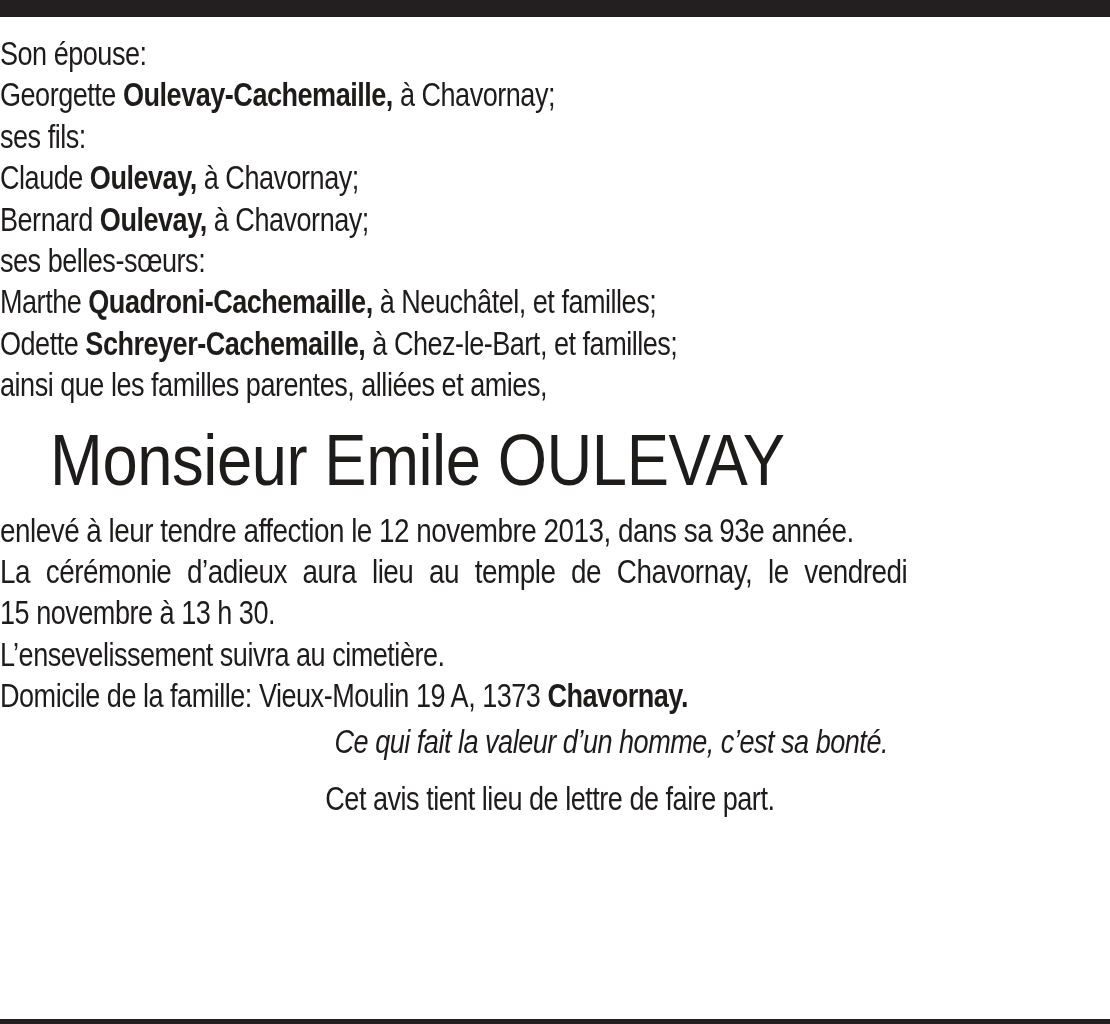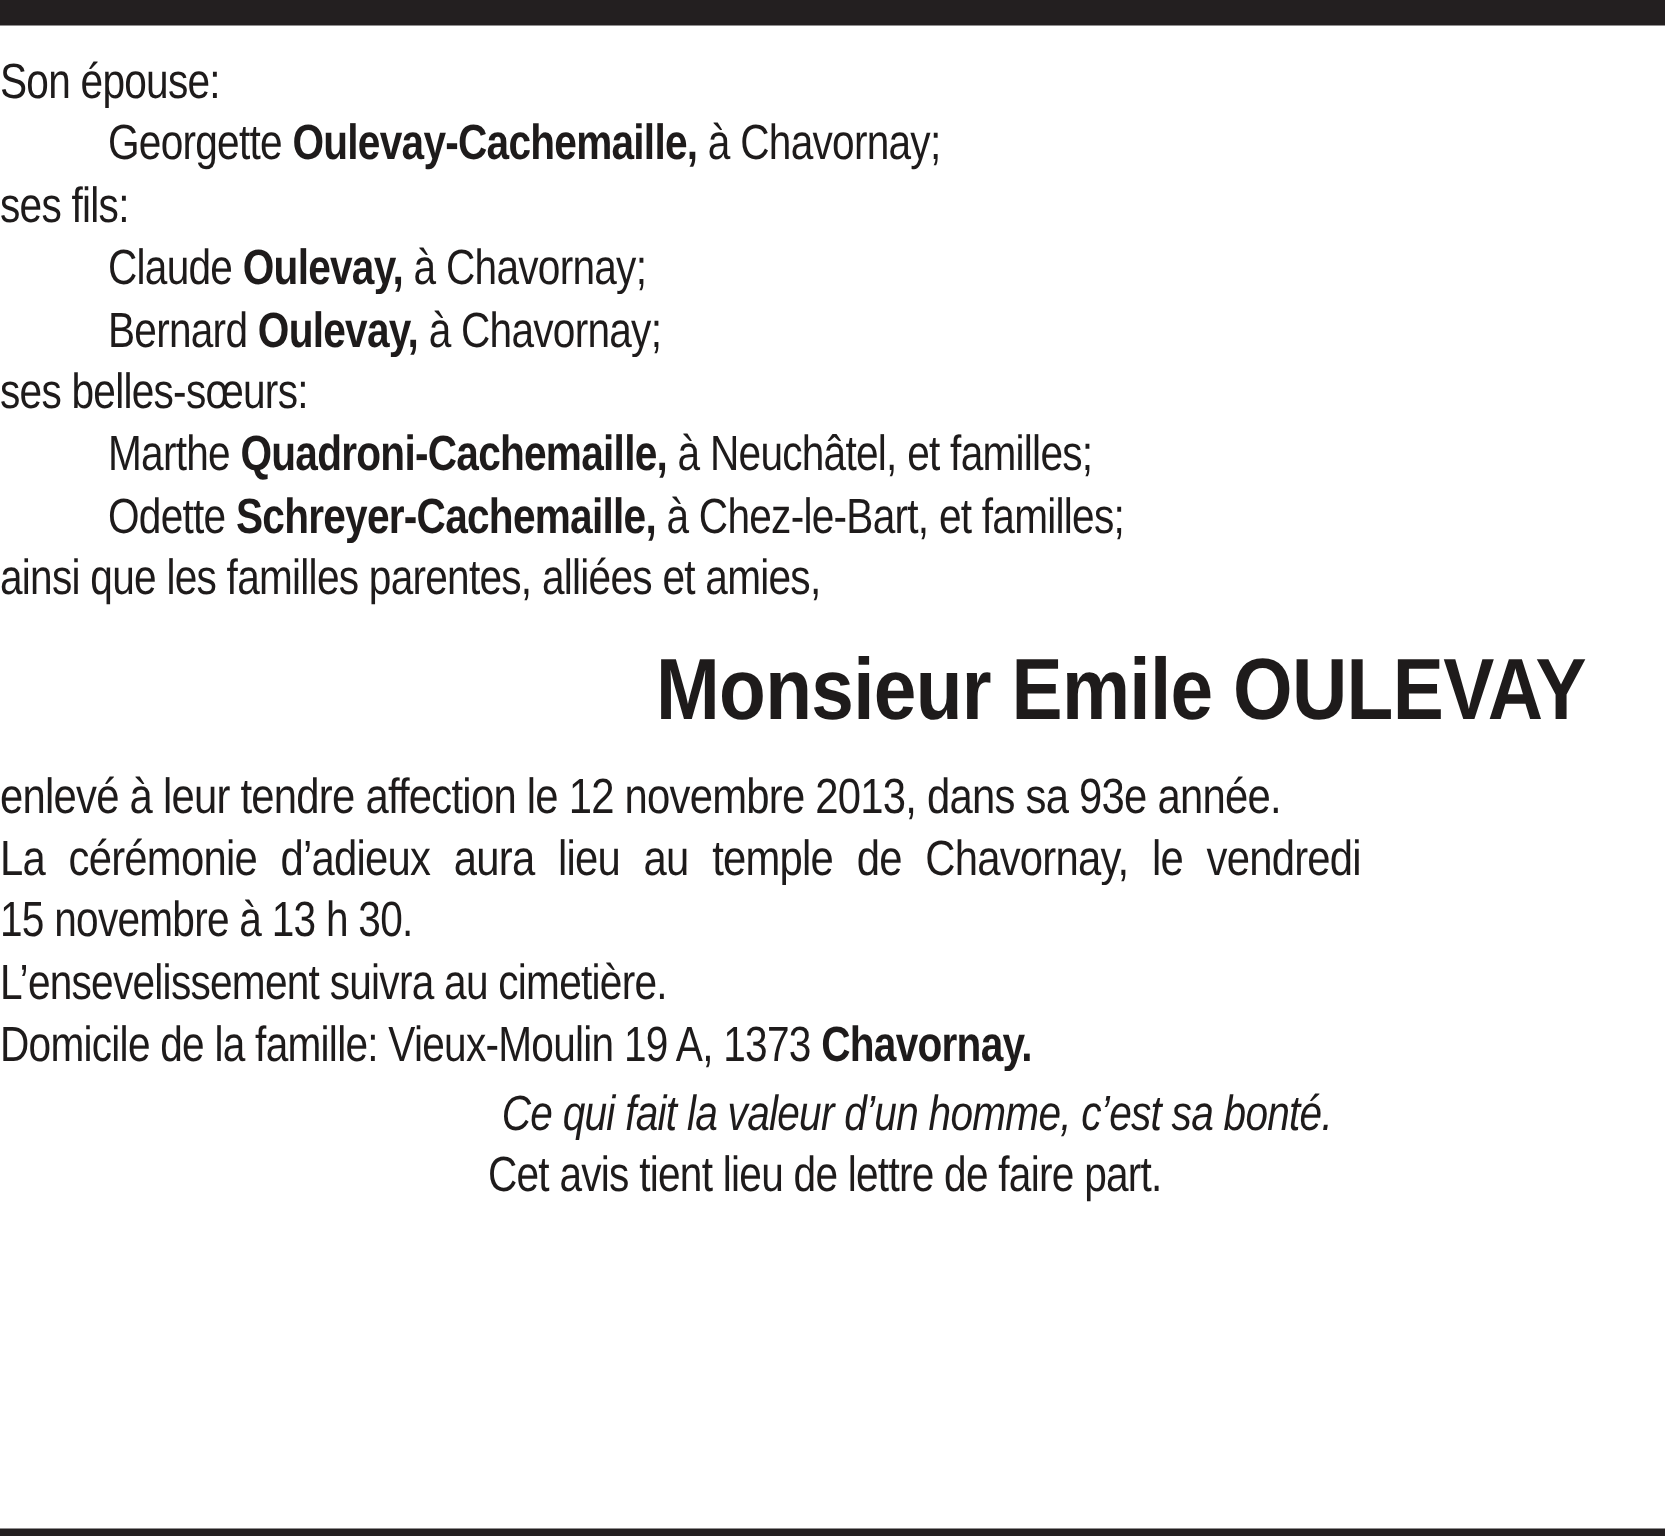--- a/index.html
+++ b/index.html
@@ -9,24 +9,24 @@
       color: #1e1b1b;
     }
     .top-rule { position: absolute; left: 0; top: 0; width: 1110px; height: 17px; background: #231f20; }
     .bottom-rule { position: absolute; left: 0; top: 1019px; width: 1110px; height: 5px; background: #231f20; }
     .content { position: absolute; left: 0; top: 33px; width: 1100px; }
     .line {
       font-size: 33px; line-height: 41.4px; white-space: nowrap;
       transform-origin: left center; letter-spacing: -0.6px;
     }
     .cond { display: inline-block; transform: scaleX(0.82); transform-origin: left center; }
-    .indent { padding-left: 72px; }
+    .indent { }
     .b { font-weight: bold; }
     .title {
-      text-align: right; font-weight: bold; font-size: 58px; line-height: 100px;
+      text-align: left; font-weight: normal; font-size: 72px; line-height: 100px;
       margin-top: 4px; margin-bottom: 0px; letter-spacing: -0.5px;
     }
     .title span { display: inline-block; transform: scaleX(0.88); }
     .right { text-align: center; }
     .italic { font-style: italic; }
     .center { text-align: center; }
   </style>
 </head>
 <body>
 
@@ -49,16 +49,16 @@
   <div class="title"><span>Monsieur Emile OULEVAY</span></div>
 
   <div class="line"><span class="cond" style="transform: scaleX(0.845);">enlevé à leur tendre affection le 12 novembre 2013, dans sa 93e année.</span></div>
   <div class="line"><span class="cond" style="transform: scaleX(0.845); word-spacing: 10px;">La cérémonie d’adieux aura lieu au temple de Chavornay, le vendredi</span></div>
   <div class="line"><span class="cond">15 novembre à 13 h 30.</span></div>
   <div class="line"><span class="cond">L’ensevelissement suivra au cimetière.</span></div>
   <div class="line"><span class="cond"><span>Domicile de la famille: Vieux-Moulin 19 A, 1373</span> <span class="b">Chavornay.</span></span></div>
 
   <div class="line right italic" style="margin-top:4px;"><span class="cond" style="transform-origin: right center;">Ce qui fait la valeur d’un homme, c’est sa bonté.</span></div>
 
-  <div class="line center" style=""><span class="cond" style="transform-origin: center center;">Cet avis tient lieu de lettre de faire part.</span></div>
+  <div class="line center" style="margin-top:16px;"><span class="cond" style="transform-origin: center center;">Cet avis tient lieu de lettre de faire part.</span></div>
 </div>
 
 <div class="bottom-rule"></div>
 
 </body></html>

